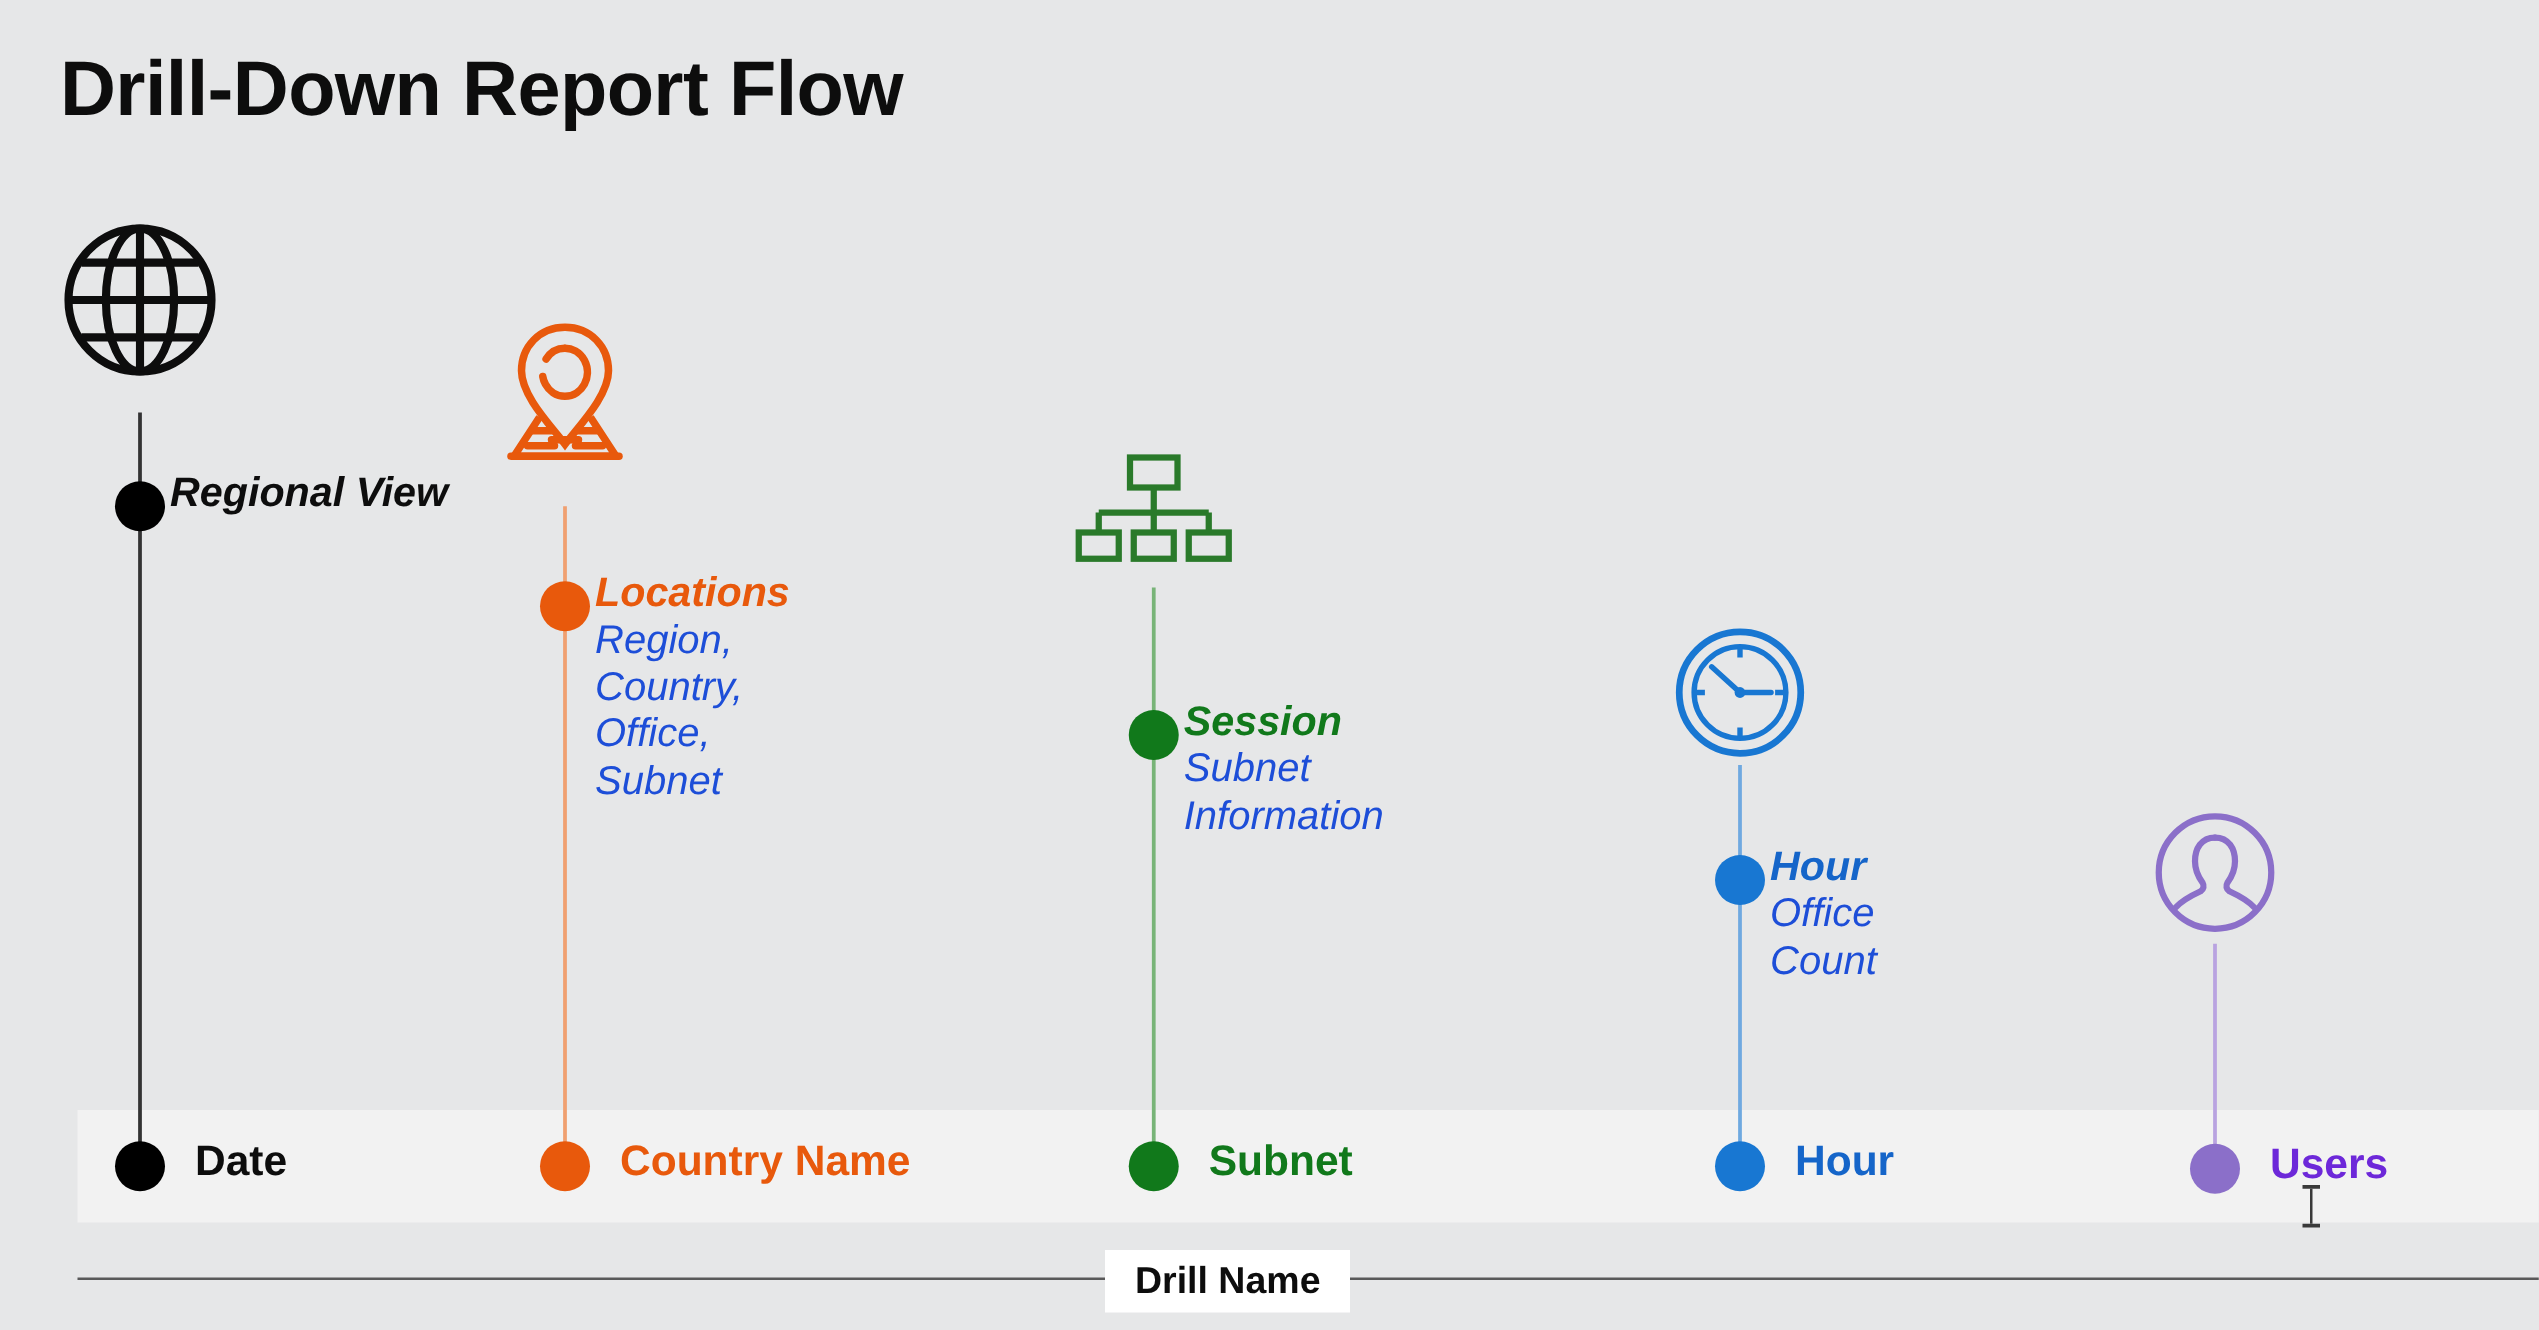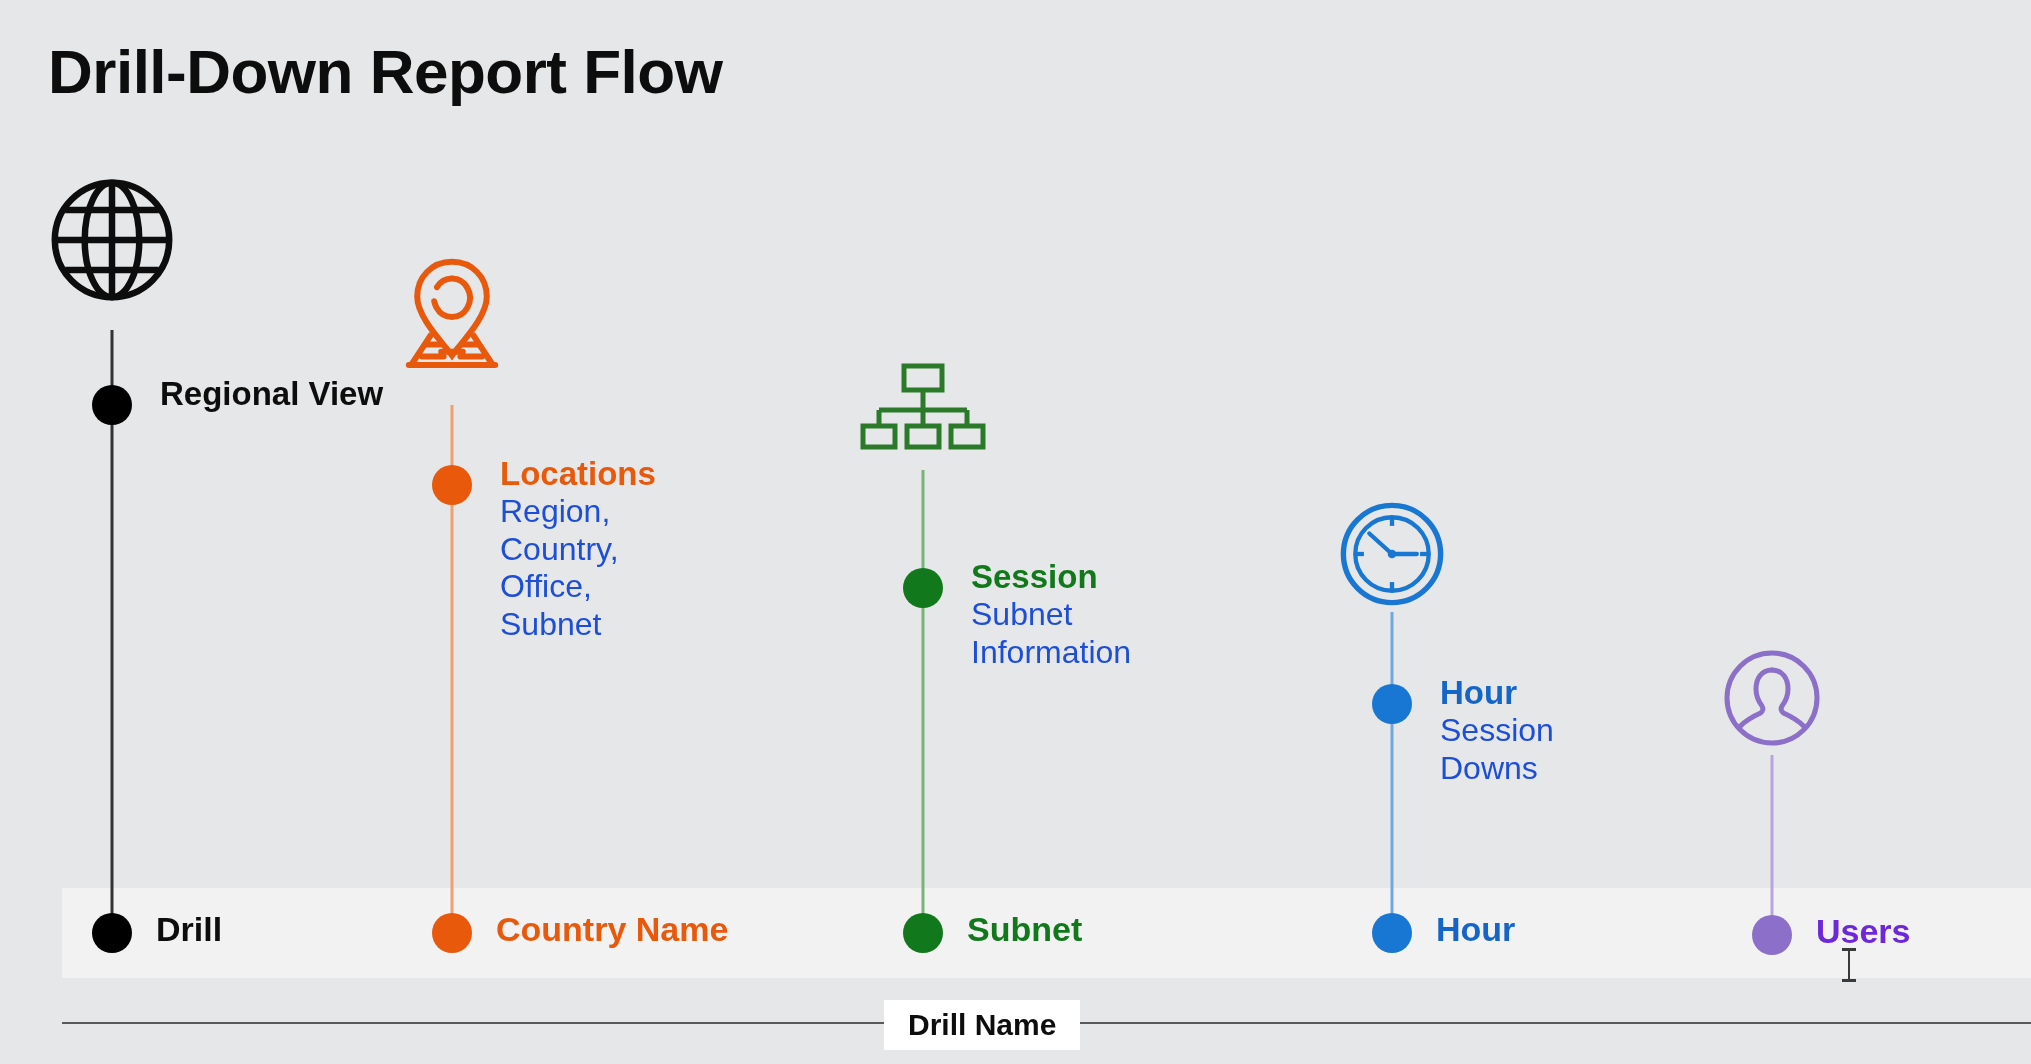--- a/index.html
+++ b/index.html
@@ -44,21 +44,21 @@
   }
 
   .icon-wrap{position:absolute;transform:translateX(-50%);}
 
   .node{position:absolute;transform:translate(-50%,-50%);}
   .node .dot{
     width:40px;height:40px;border-radius:50%;
     position:absolute;left:-20px;top:-20px;
   }
   .node .txt{
-    position:absolute;left:48px;top:-30px;white-space:nowrap;
+    position:absolute;left:24px;top:-30px;white-space:nowrap;font-style:italic;
   }
   .node .title{
     font-size:33px;font-weight:bold;line-height:1.15;
   }
   .node .sub{
     font-size:32px;color:#1d4ed8;line-height:1.18;font-weight:normal;
     white-space:pre-line;
   }
 
   .bottom-node .dot{
@@ -105,21 +105,21 @@
 
     <div class="node" style="top:405px">
       <div class="dot" style="background:#000000"></div>
       <div class="txt">
         <div class="title" style="color:#0d0d0d">Regional View</div>
       </div>
     </div>
 
     <div class="bottom-node" style="position:absolute;left:0;top:933px">
       <div class="dot" style="background:#000000"></div>
-      <div class="blabel" style="color:#0d0d0d">Drill</div>
+      <div class="blabel" style="color:#0d0d0d">Date</div>
     </div>
   </div>
 
   <div class="track" style="left:452px">
     <div class="icon-wrap" style="top:245px;left:0;">
       <svg width="132" height="132" viewBox="0 0 110 110">
         <path d="M55 14 C72 14 84 27 84 43 C84 60 64 80 55 92 C46 80 26 60 26 43 C26 27 38 14 55 14 Z" fill="none" stroke="#E8590C" stroke-width="5" stroke-linecap="round"></path>
         <path d="M55 28 A15 16 0 1 1 54.9 28" fill="none" stroke="#E8590C" stroke-width="5" stroke-linecap="round" stroke-dasharray="70 12"></path>
         <path d="M38 74 L21 100 H89 L72 74" fill="none" stroke="#E8590C" stroke-width="5" stroke-linejoin="round"></path>
         <path d="M19 100 H91" stroke="#E8590C" stroke-width="5" stroke-linecap="round"></path>
@@ -194,21 +194,21 @@
         <circle cx="50" cy="50" r="4" fill="#1877D2"></circle>
       </svg>
     </div>
 
     <div class="connector" style="top:612px;height:318px;background:#6fa9e0;width:3px;"></div>
 
     <div class="node" style="top:704px">
       <div class="dot" style="background:#1877D2"></div>
       <div class="txt">
         <div class="title" style="color:#1565C9">Hour</div>
-        <div class="sub">Session Downs</div>
+        <div class="sub">Office Count</div>
       </div>
     </div>
 
     <div class="bottom-node" style="position:absolute;left:0;top:933px">
       <div class="dot" style="background:#1877D2"></div>
       <div class="blabel" style="color:#1565C9">Hour</div>
     </div>
   </div>
 
   <div class="track" style="left:1772px">

